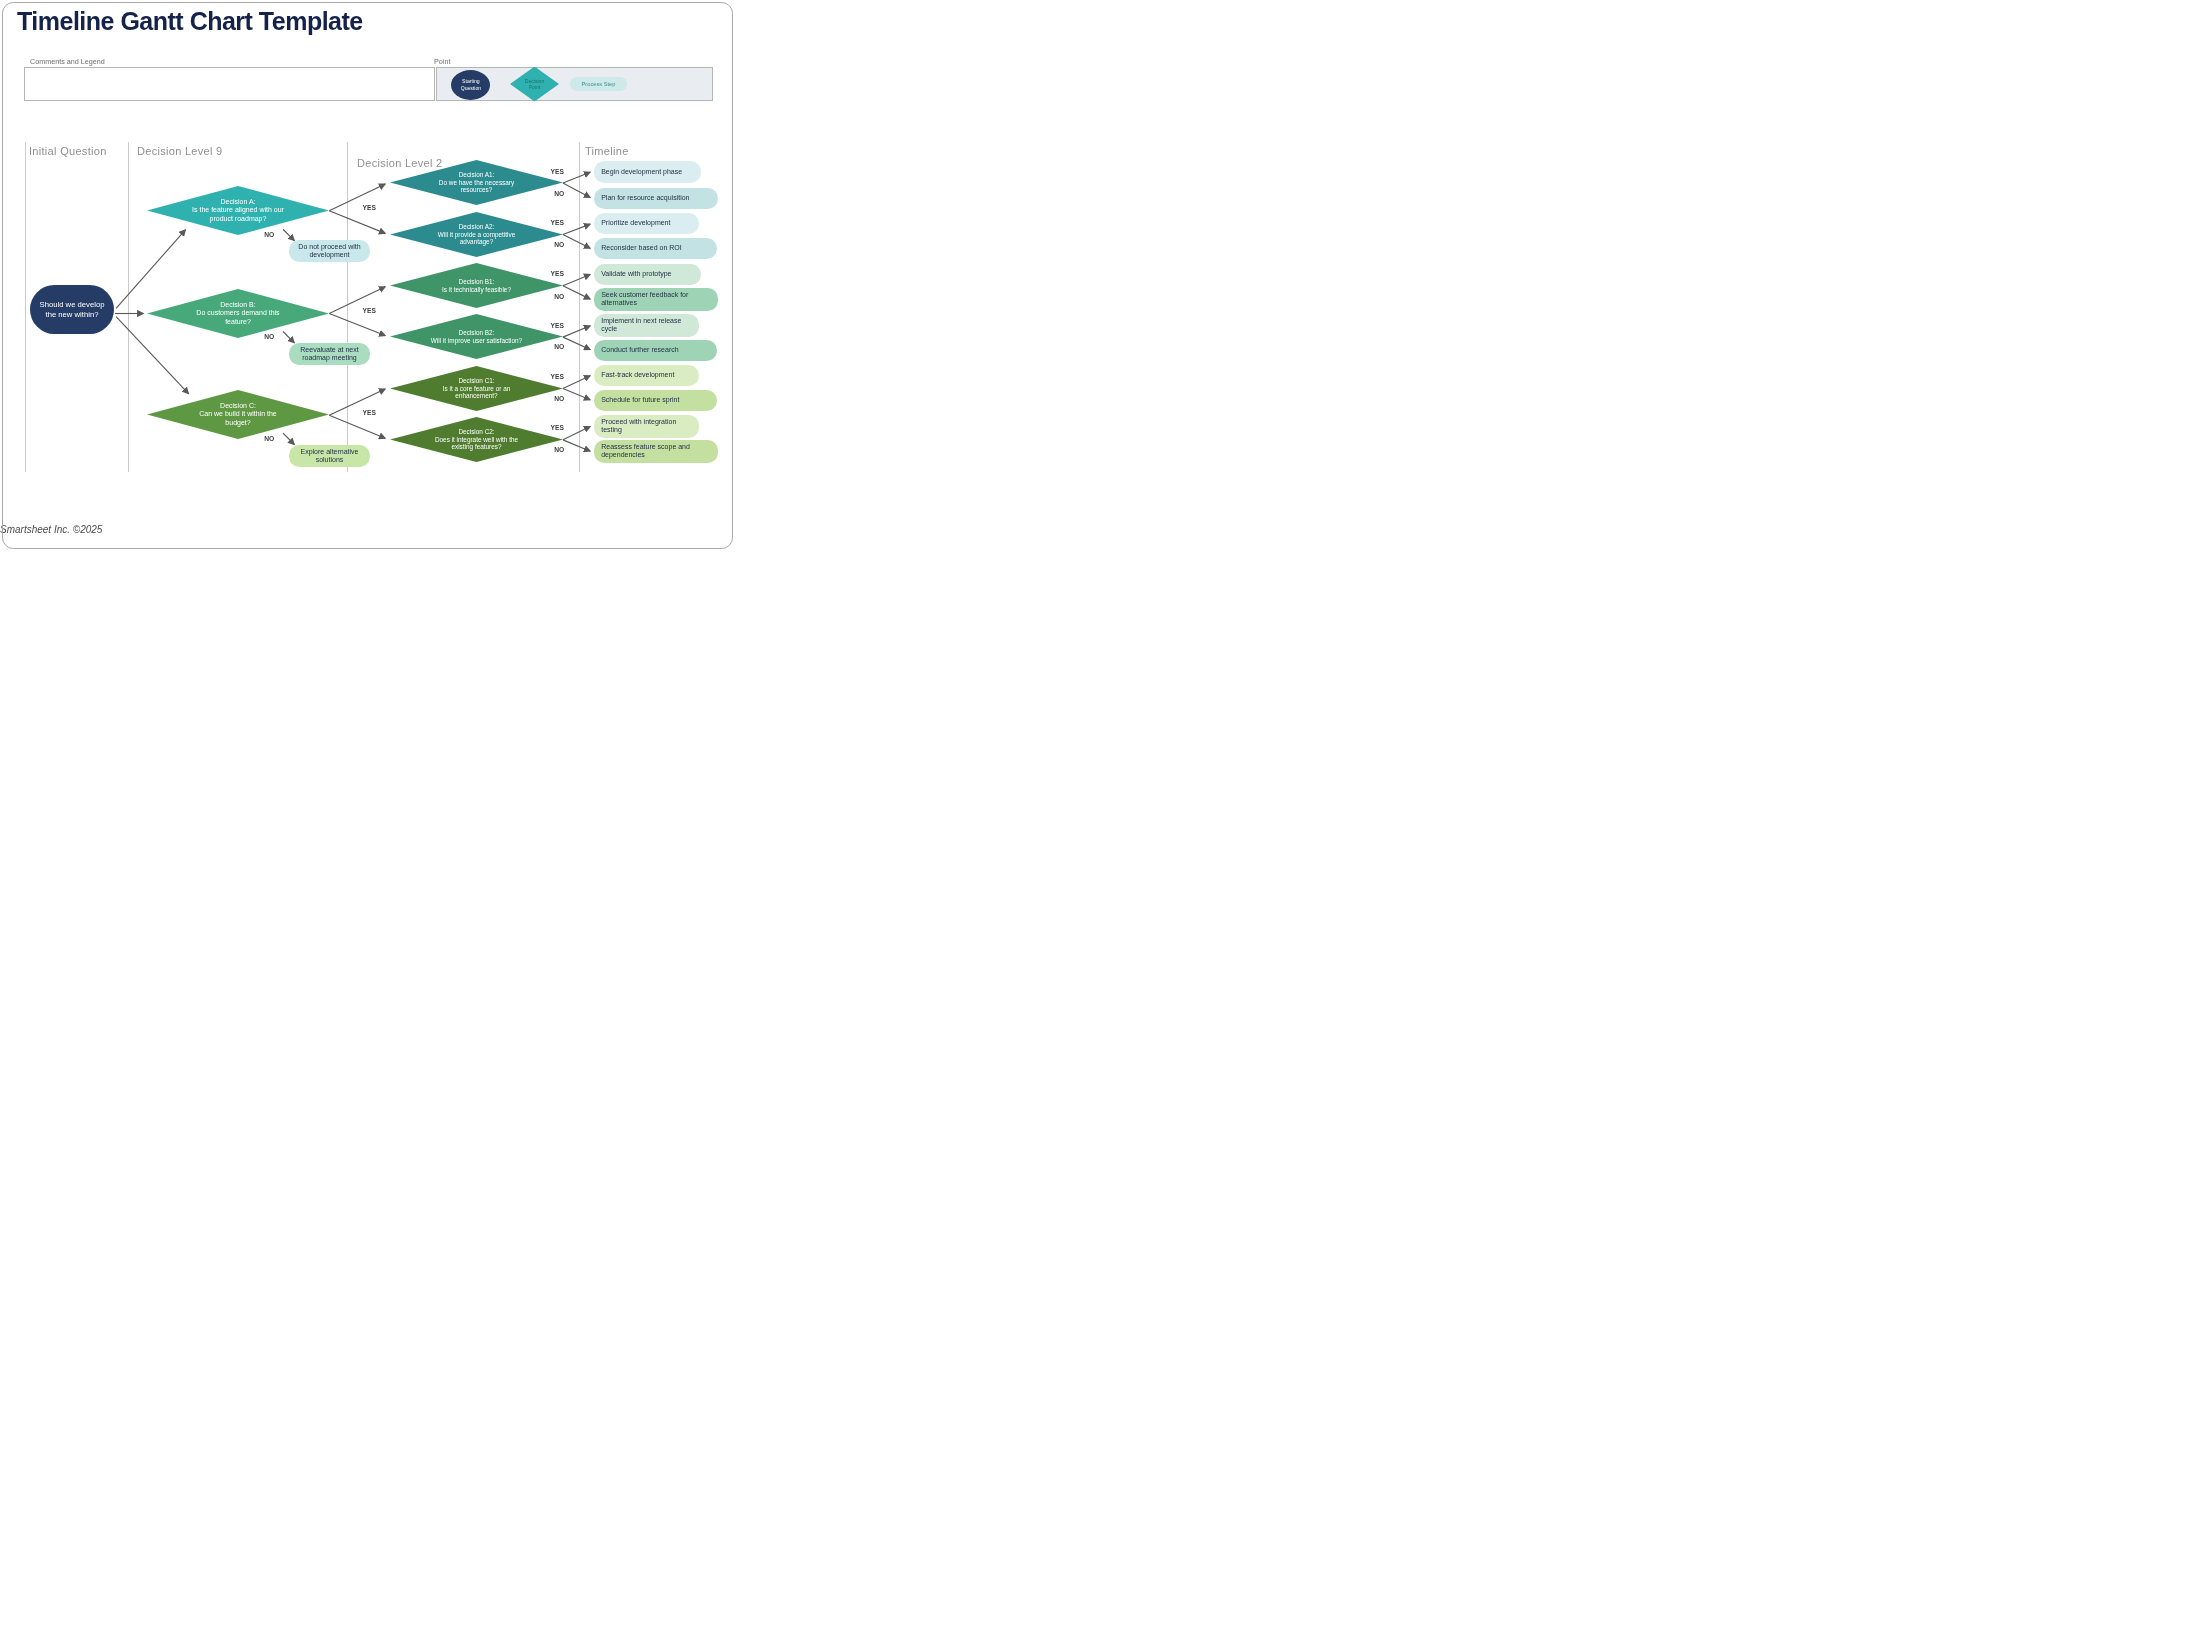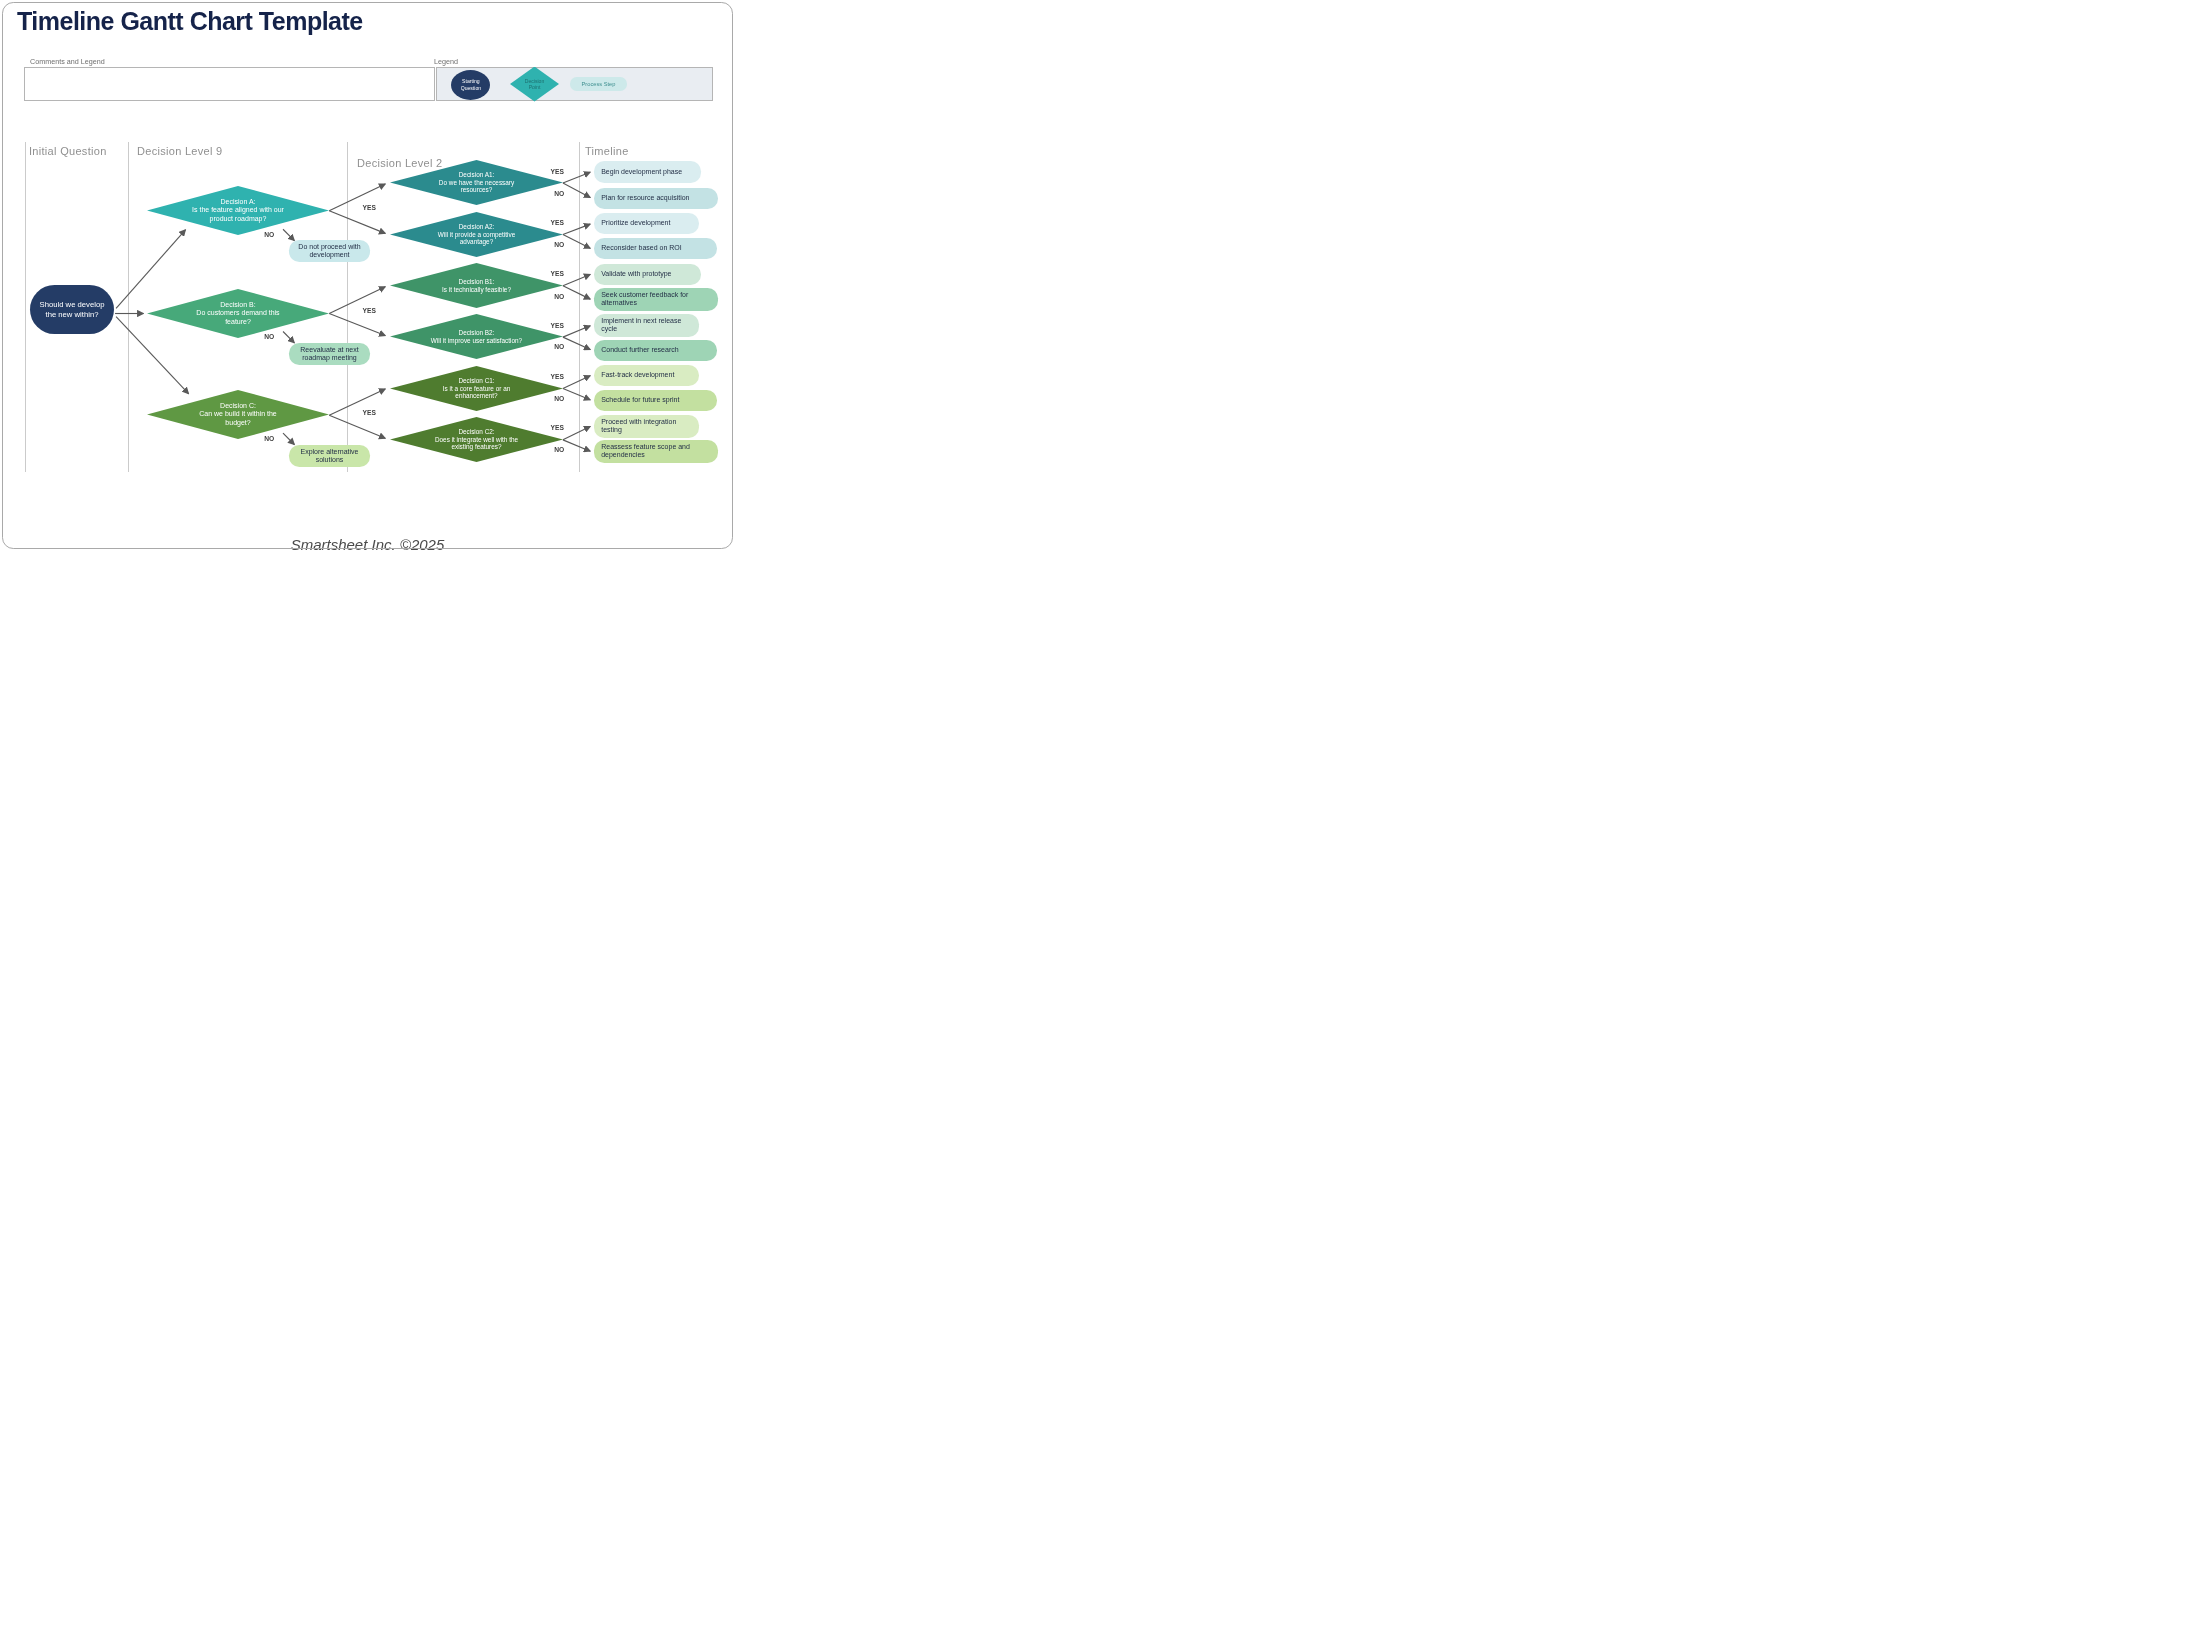--- a/index.html
+++ b/index.html
@@ -23,32 +23,32 @@
   .diamond{position:absolute;clip-path:polygon(50% 0,100% 50%,50% 100%,0 50%);color:#fff;display:flex;align-items:center;justify-content:center;text-align:center;z-index:3;}
   .d1{left:147px;width:182px;height:49px;font-size:7px;line-height:1.18;}
   .d2{left:390px;width:173px;height:45px;font-size:6.4px;line-height:1.15;}
   .diamond .txt{width:103px;}
   .d2 .txt{width:98px;}
   .pill{position:absolute;border-radius:10.3px;color:#243047;font-size:7px;display:flex;align-items:center;z-index:3;line-height:1.18;box-sizing:border-box;}
   .no-pill{left:289px;width:81px;justify-content:center;text-align:center;padding:0 4.1px;}
   .out-pill{left:594px;padding-left:7.2px;padding-right:3.1px;}
   .lbl{position:absolute;font-size:6.7px;font-weight:bold;color:#3f3f3f;text-align:center;z-index:4;}
   svg.arrows{position:absolute;left:0;top:0;z-index:2;}
-  .footer{position:absolute;left:0;top:536px;width:100%;text-align:center;font-size:15px;font-style:italic;color:#4a4a4a;}
+  .footer{position:absolute;left:0;top:524px;width:100%;font-size:10px;font-style:italic;color:#4a4a4a;}
 </style>
 </head>
 <body>
 
 <div id="canvas">
   <div class="page-border"></div>
 
   <div class="title">Timeline Gantt Chart Template</div>
 
   <div class="small-label" style="left:30px;top:57px;">Comments and Legend</div>
-  <div class="small-label" style="left:434px;top:57px;">Legend</div>
+  <div class="small-label" style="left:434px;top:57px;">Point</div>
 
   <div class="panel comments-box"></div>
 
   <div class="panel legend-box">
     <div class="legend-ellipse">
       <span>Starting Question</span>
     </div>
     <div class="legend-diamond">
       <span style="width:31px;">Decision Point</span>
     </div>

